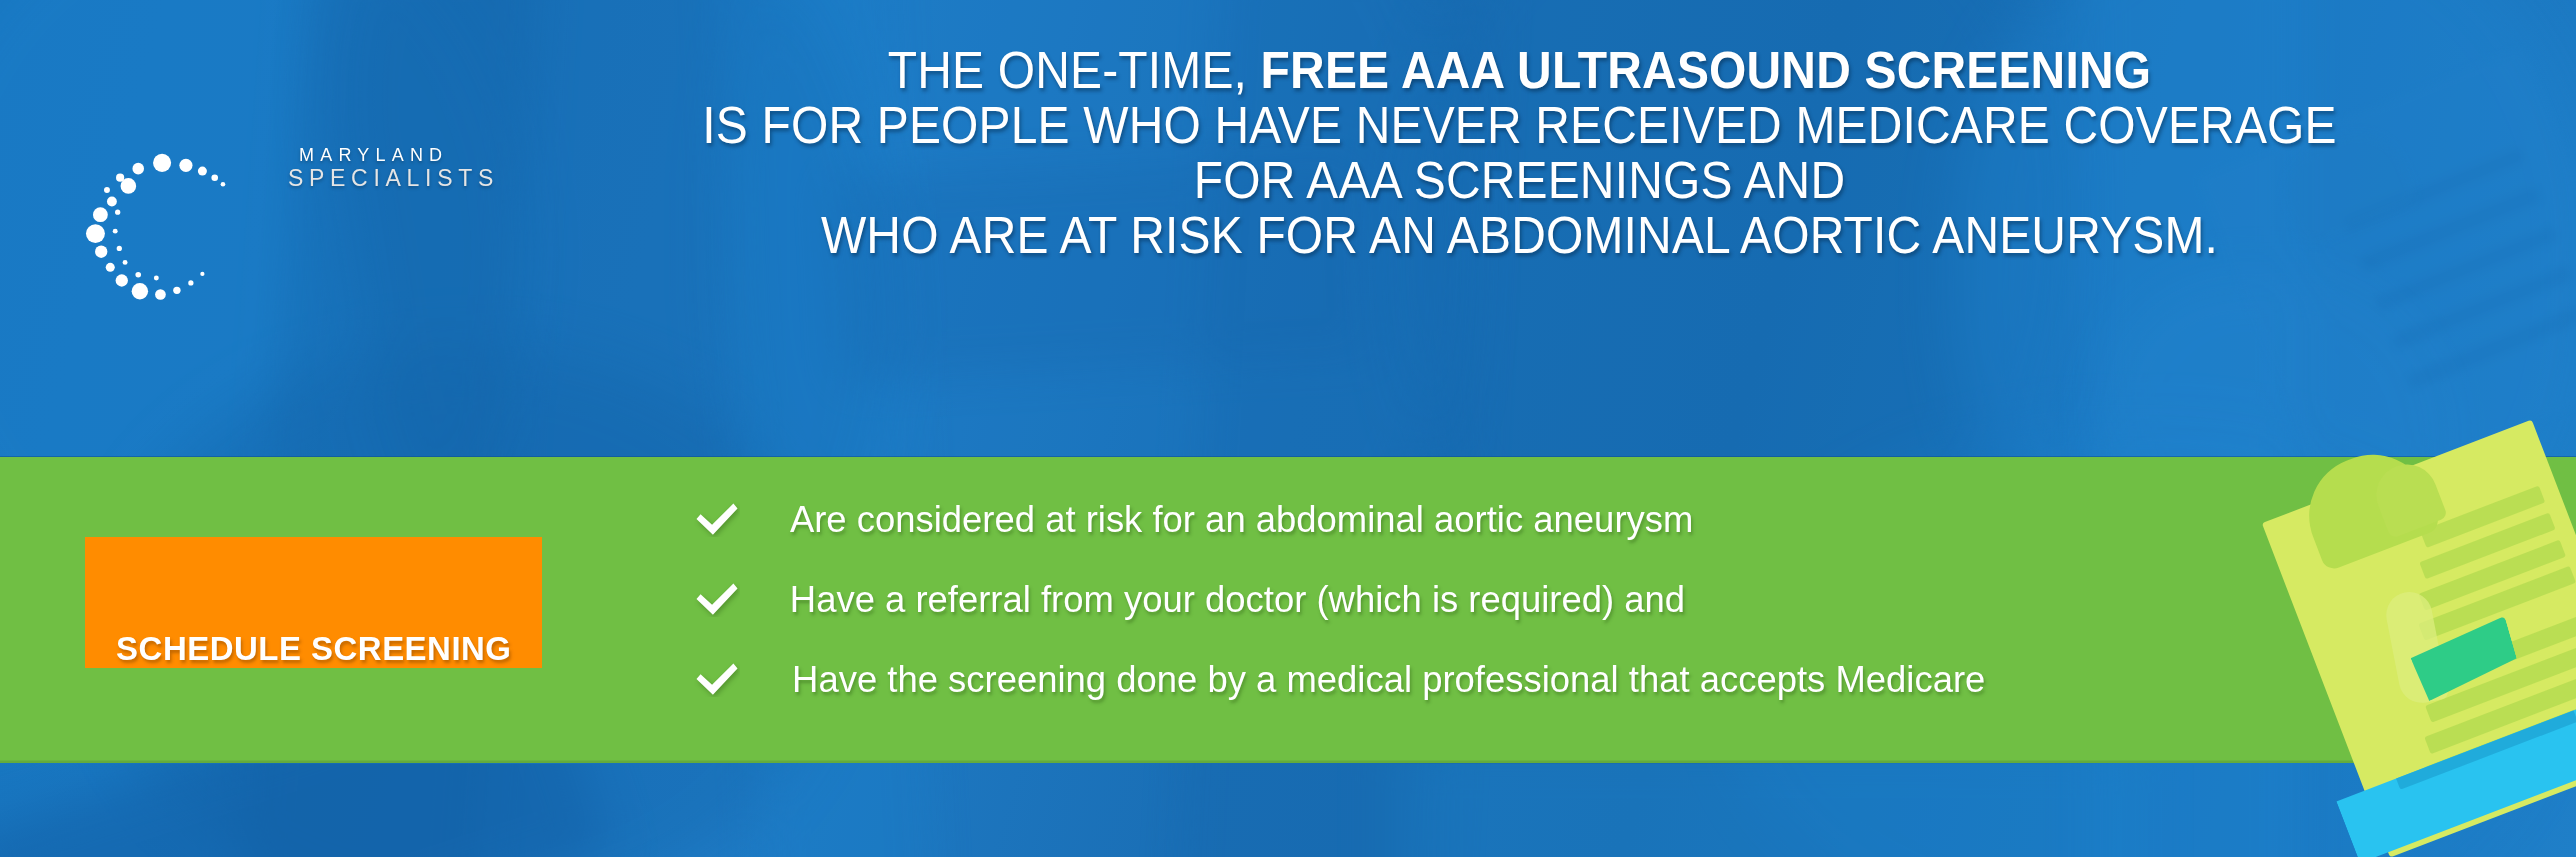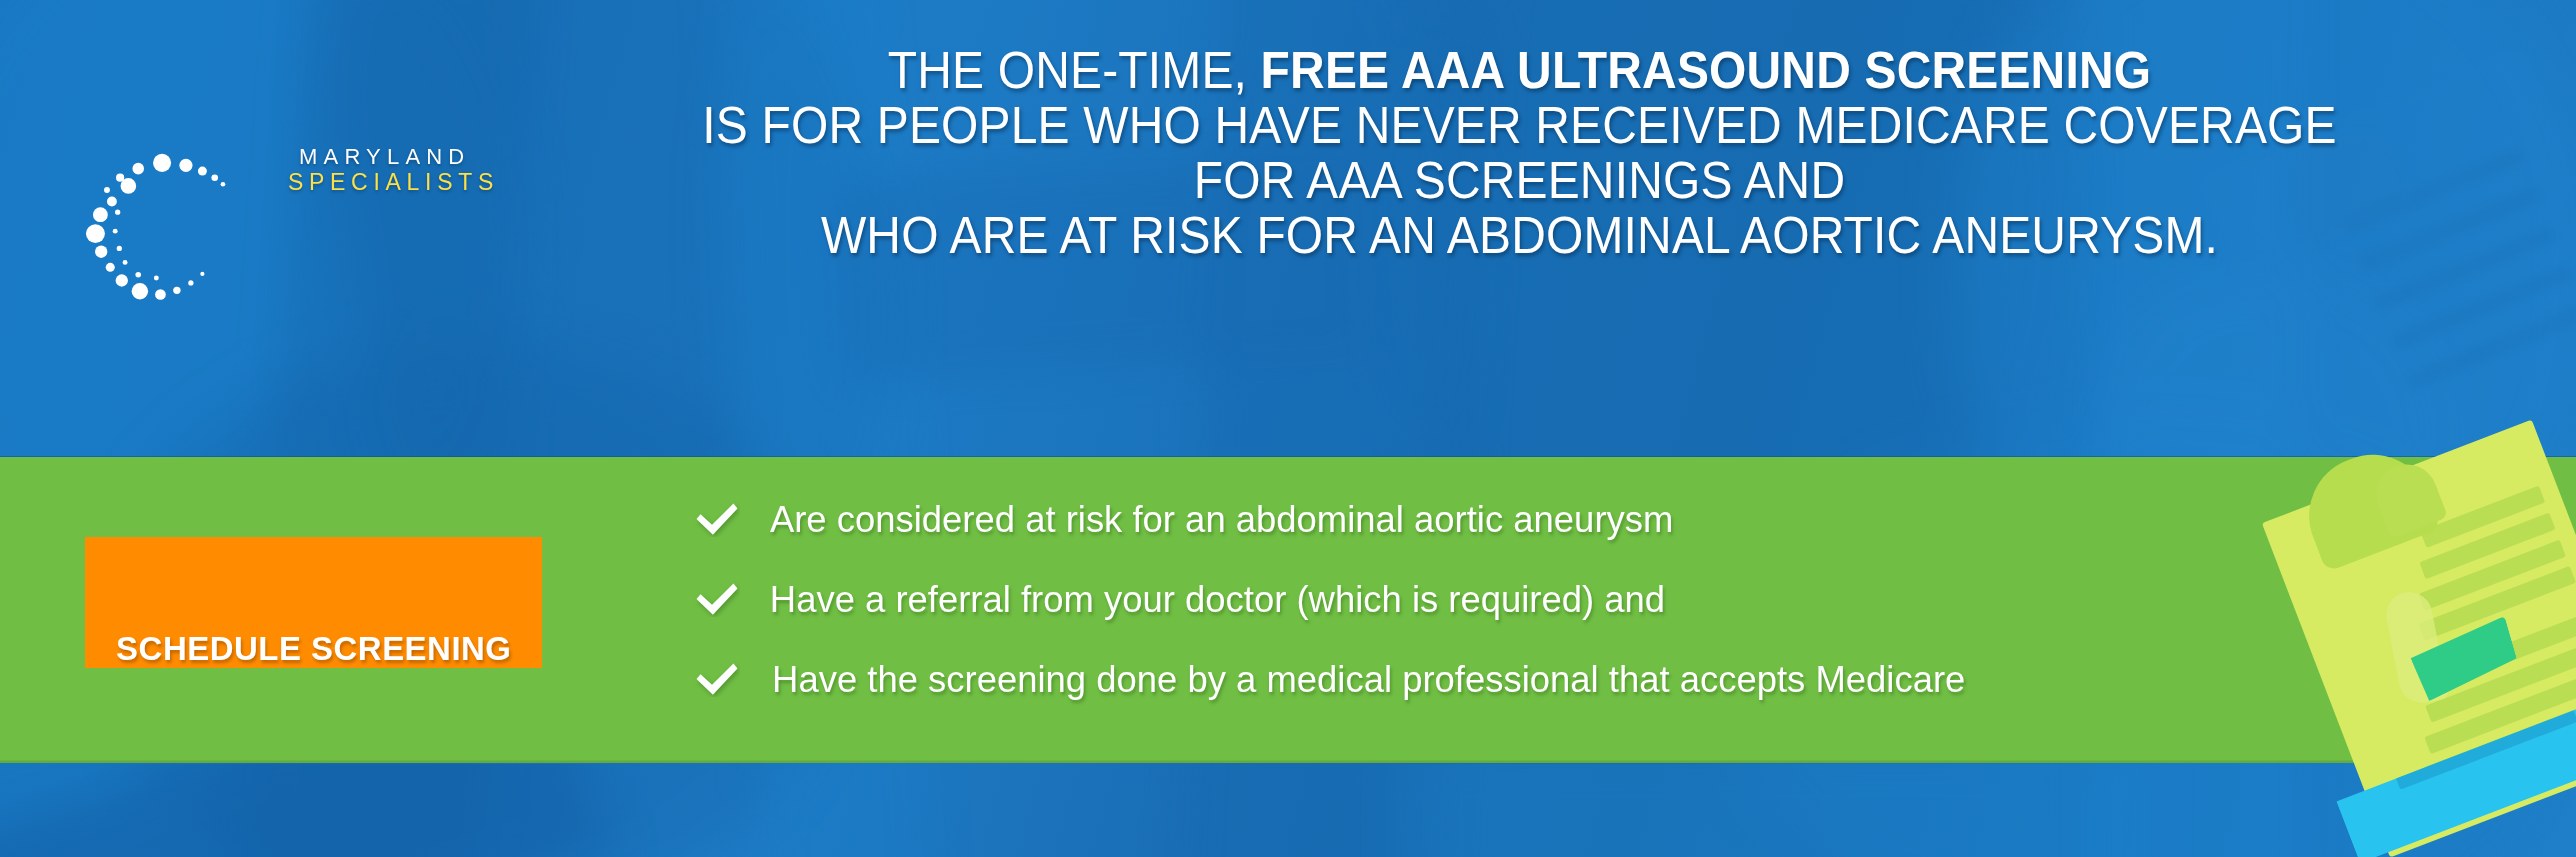--- a/index.html
+++ b/index.html
@@ -71,31 +71,31 @@
   }
 
   
   .logo{
     position:absolute; left:79px; top:146px;
     width:443px; height:164px;
   }
   .dotring{ position:absolute; left:0; top:6.6px; width:153px; height:153px; }
   .logo-words{ position:absolute; left:153px; top:0; width:296px; }
   .lw-maryland{
-    font-size:22px; letter-spacing:6.2px; color:#ffffff;
+    font-size:18px; letter-spacing:6.2px; color:#ffffff;
     font-weight:400; line-height:1; margin-left:67px;
     text-shadow:0 1.6px 3.3px rgba(0,0,0,.28);
   }
   .lw-vascular{
     font-size:57px; letter-spacing:1px; color:#ffffff;
     font-weight:400; line-height:1.03; margin-top:2.5px;
     text-shadow:0 2.5px 5px rgba(0,0,0,.3);
   }
   .lw-specialists{
-    font-size:23px; letter-spacing:5.7px; color:#fde047;
+    font-size:23px; letter-spacing:5.7px; color:#e5e5e5;
     font-weight:400; line-height:1; margin-left:56px; margin-top:3.3px;
     text-shadow:0 1.6px 3.3px rgba(0,0,0,.28);
   }
 
   
   .headline{
     position:absolute; left:575px; top:43px; width:1889px;
     text-align:center;
     color:#ffffff;
     font-size:51px;
@@ -130,21 +130,21 @@
   }
   .cta span{
     color:#ffffff; font-size:34px; font-weight:700; letter-spacing:0.5px;
     text-shadow:1.6px 2.5px 3.3px rgba(120,60,0,.45);
     transform:scaleX(.97);
   }
 
   
   .bullets{ position:absolute; left:694px; top:479px; width:1544px; }
   .bullet{
-    display:flex; align-items:center; height:80px;
+    display:flex; align-items:center; height:80px;gap:20px;
   }
   .check{ width:46px; flex:0 0 46px; margin-right:23px; }
   .bullet-text{
     color:#ffffff; font-size:37px; font-weight:400; line-height:1;
     white-space:nowrap;
     text-shadow:1.6px 2.5px 3.3px rgba(30,70,10,.35);
     transform:scaleX(.985);
   }
 
   

